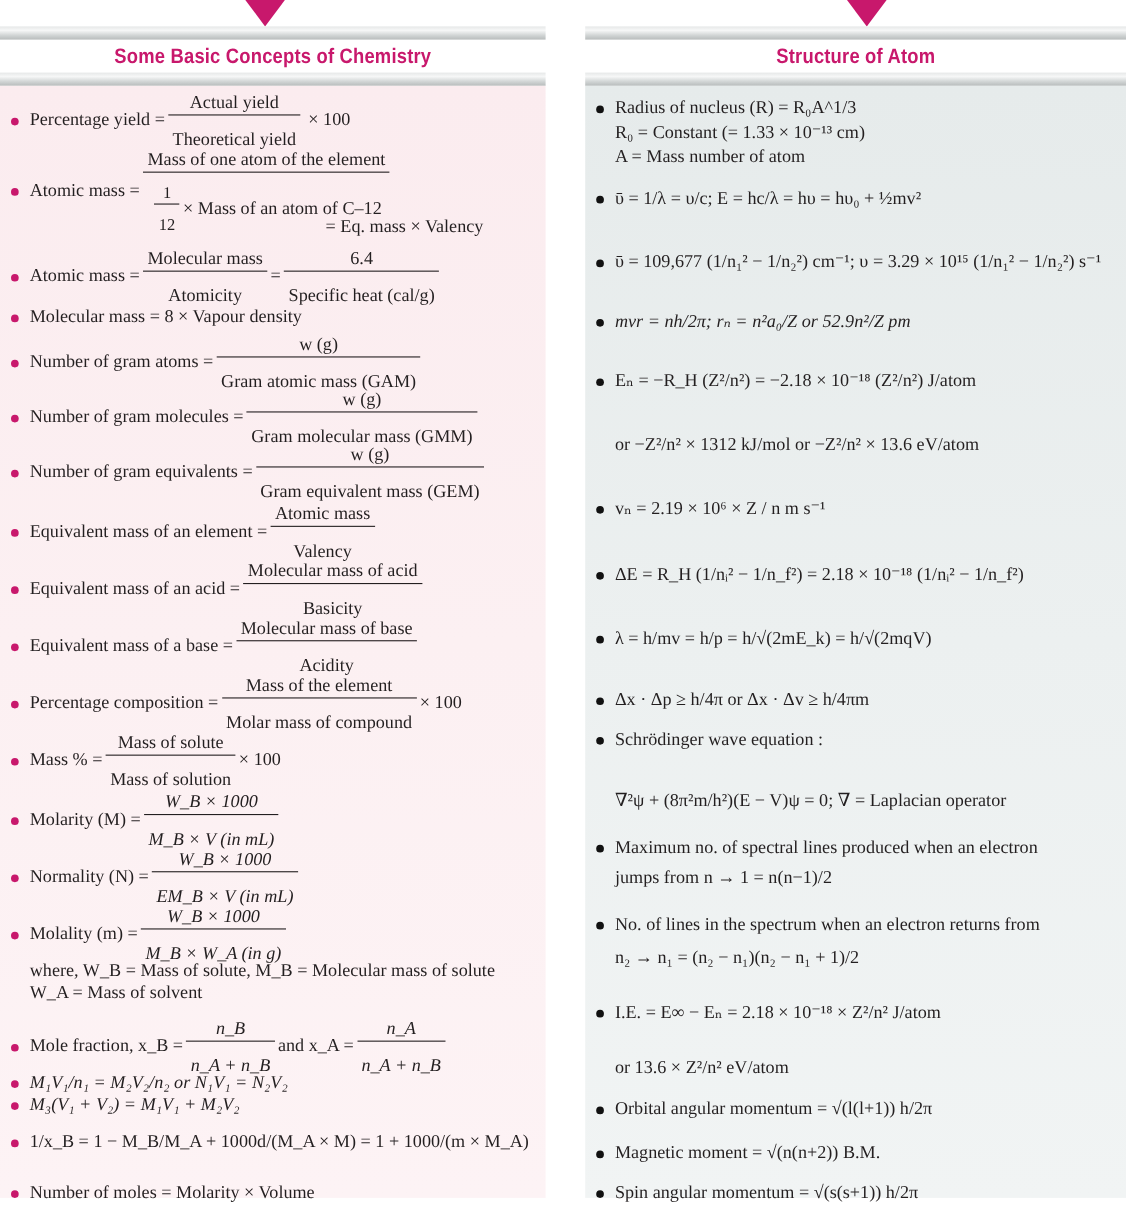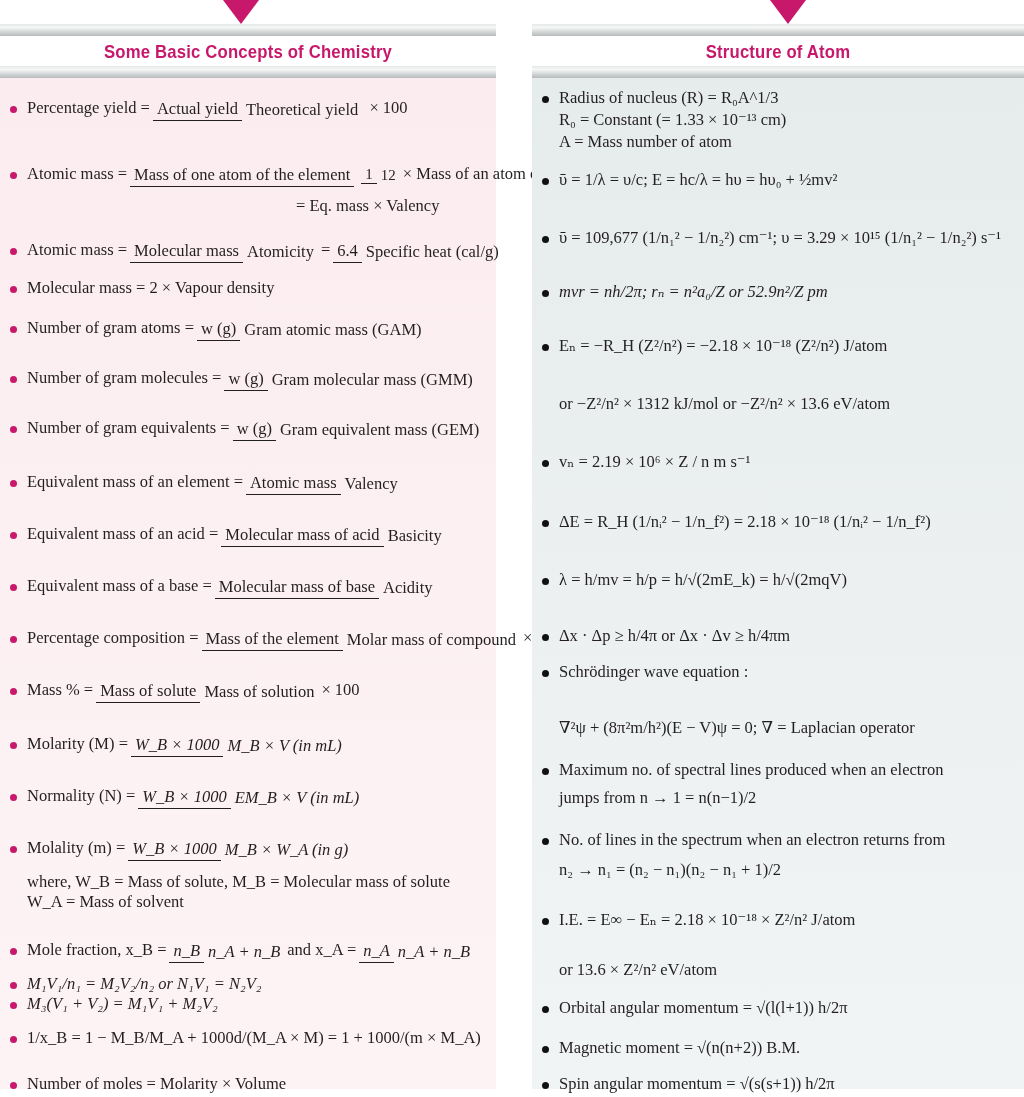--- a/index.html
+++ b/index.html
@@ -18,21 +18,21 @@
   .title{position:absolute;top:38px;left:0;right:0;height:28px;text-align:center;
          font-family:"Liberation Sans","DejaVu Sans",sans-serif;font-weight:bold;font-size:19px;
          color:#c8186c;line-height:28px;letter-spacing:0.2px;transform:scaleX(0.88);}
   .body{position:absolute;top:78px;left:0;right:0;bottom:8px;}
   #left .body{background:linear-gradient(#fbecef 0%,#fcf0f2 50%,#fdf3f5 100%);}
   #right .body{background:linear-gradient(#e6ebeb 0%,#ecf0f0 50%,#f1f4f4 100%);text-decoration:underline;}
   .item{position:absolute;left:8px;right:4px;font-size:16.5px;white-space:nowrap;line-height:20px;}
   .bullet{display:inline-block;width:7px;height:7px;border-radius:50%;vertical-align:middle;margin-right:10px;margin-left:2px;}
   #left .bullet{background:#c8186c;}
   #right .bullet{background:#111;}
-  .frac{display:inline-flex;flex-direction:row;align-items:center;vertical-align:middle;margin:16px 3px;}
+  .frac{display:inline-flex;flex-direction:column;align-items:center;vertical-align:middle;margin:0 3px;gap:11px;}
   .frac .num{border-bottom:1.3px solid #231f20;padding:0 4px;line-height:22px;text-align:center;width:100%;box-sizing:border-box;}
   .frac .den{line-height:22px;padding:0 4px;text-align:center;}
   .frac.sm{font-size:15px;}
   .frac.sm .num,.frac.sm .den{line-height:17px;}
   .indent{padding-left:19px;}
 </style>
 </head>
 <body>
 
 <div class="panel" id="left">
@@ -64,21 +64,21 @@
       <span class="bullet"></span><span>Atomic mass =</span><span class="frac">
           <span class="num">Molecular mass</span>
           <span class="den">Atomicity</span>
         </span><span>=</span><span class="frac">
           <span class="num">6.4</span>
           <span class="den">Specific heat (cal/g)</span>
         </span>
     </div>
 
     <div class="item" style="top:200px">
-      <span class="bullet"></span><span>Molecular mass = 2 × Vapour density</span>
+      <span class="bullet"></span><span>Molecular mass = 8 × Vapour density</span>
     </div>
 
     <div class="item" style="top:224px">
       <span class="bullet"></span><span>Number of gram atoms =</span><span class="frac">
           <span class="num">w (g)</span>
           <span class="den">Gram atomic mass (GAM)</span>
         </span>
     </div>
 
     <div class="item" style="top:274px">

